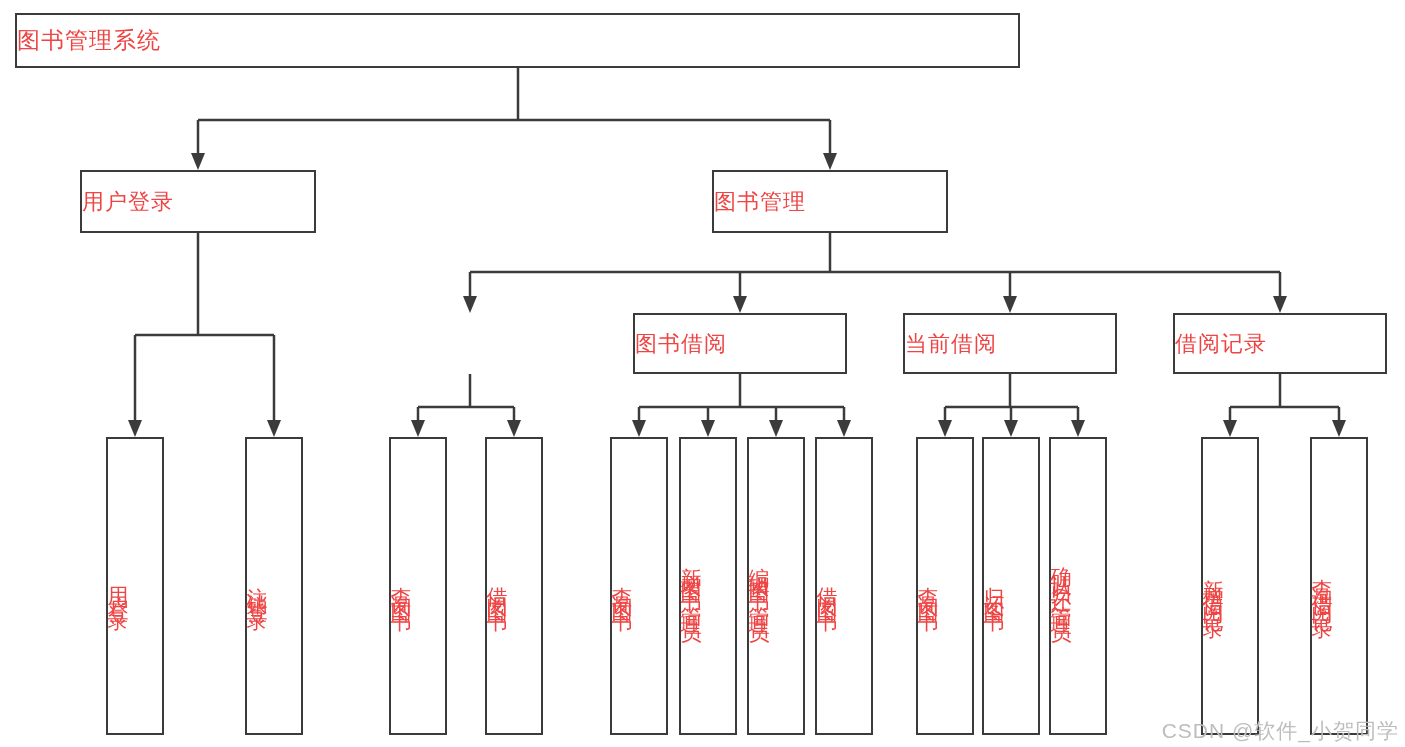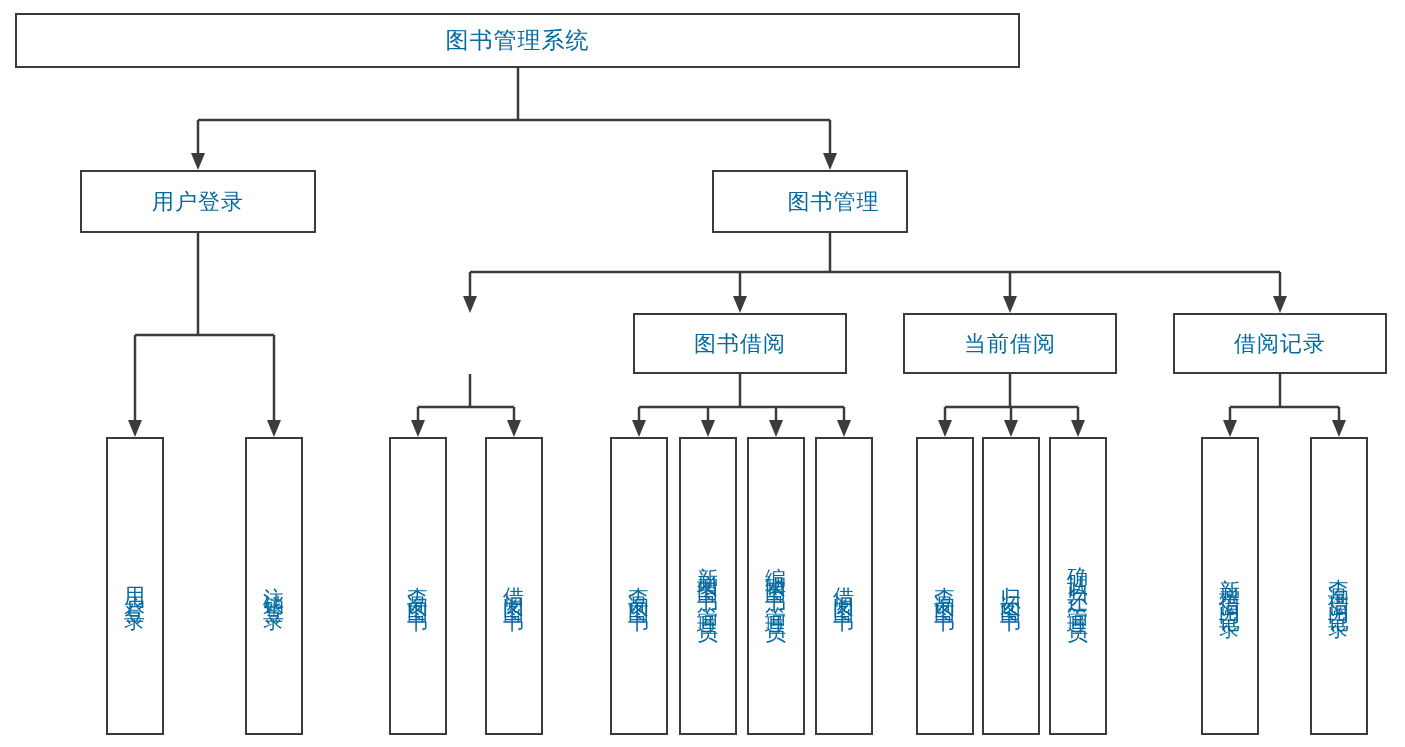--- a/index.html
+++ b/index.html
@@ -11,22 +11,21 @@
     overflow:hidden;
   }
   .connectors{position:absolute;left:0;top:0;z-index:1;}
   .box{
     position:absolute;
     box-sizing:border-box;
     border:2.5px solid #3b3b3b;
     background:#ffffff;
     display:flex;
     align-items:center;
-    justify-content:center;
-    color:#0369a1;
+    color:#ef4444;
     z-index:2;
   }
   .box.root{font-size:23px;letter-spacing:1px;}
   .box.branch{font-size:22px;letter-spacing:1px;}
   .leaf span{
     writing-mode:vertical-rl;
     text-orientation:mixed;
     font-size:21px;
     letter-spacing:8px;
     line-height:1;
@@ -114,21 +113,21 @@
     </g>
   </svg>
 
   <div class="box root" style="left:15px;top:13px;width:1005px;height:55px;">
     <span>图书管理系统</span>
   </div>
 
   <div class="box branch" style="left:80px;top:170px;width:236px;height:63px;">
     <span>用户登录</span>
   </div>
-  <div class="box branch" style="left:712px;top:170px;width:196px;height:63px;padding-left:47px;">
+  <div class="box branch" style="left:712px;top:170px;width:236px;height:63px;">
     <span>图书管理</span>
   </div>
 
   <div class="box branch" style="left:633px;top:313px;width:214px;height:61px;">
     <span>图书借阅</span>
   </div>
   <div class="box branch" style="left:903px;top:313px;width:214px;height:61px;">
     <span>当前借阅</span>
   </div>
   <div class="box branch" style="left:1173px;top:313px;width:214px;height:61px;">
@@ -172,14 +171,15 @@
     <span>确认归还（管理员）</span>
   </div>
 
   <div class="box leaf" style="left:1201px;top:437px;width:58px;height:298px;">
     <span>新增借阅记录</span>
   </div>
   <div class="box leaf" style="left:1310px;top:437px;width:58px;height:298px;">
     <span>查询借阅记录</span>
   </div>
 
+  <div class="watermark">CSDN @软件_小贺同学</div>
 
 </div>
 
 </body></html>

